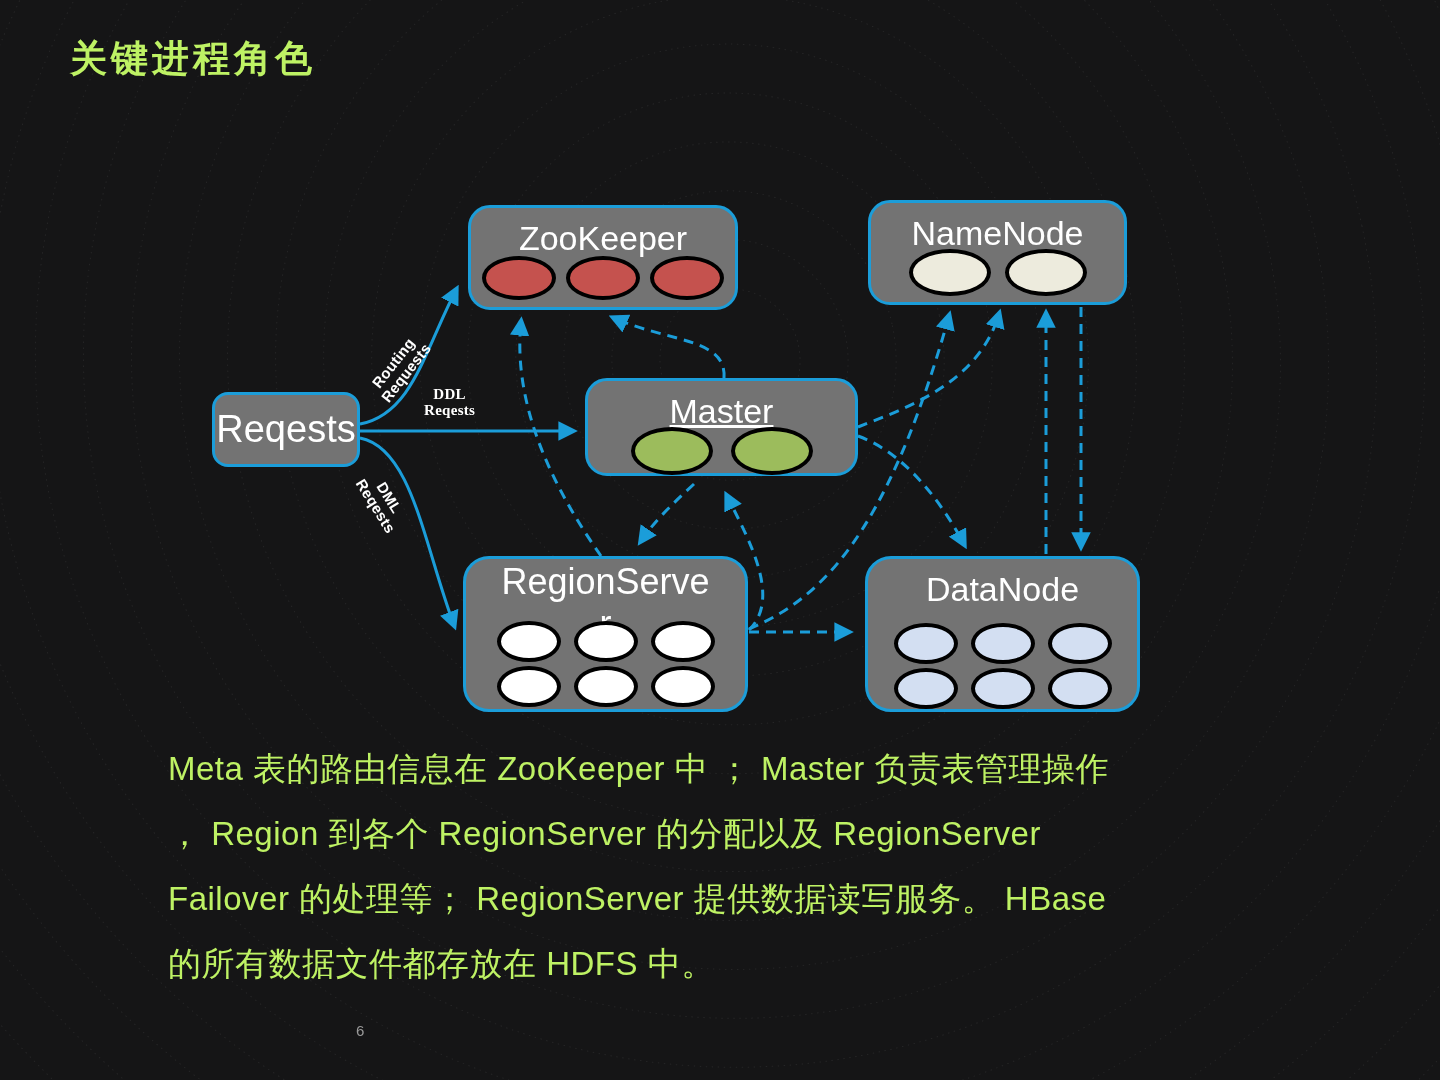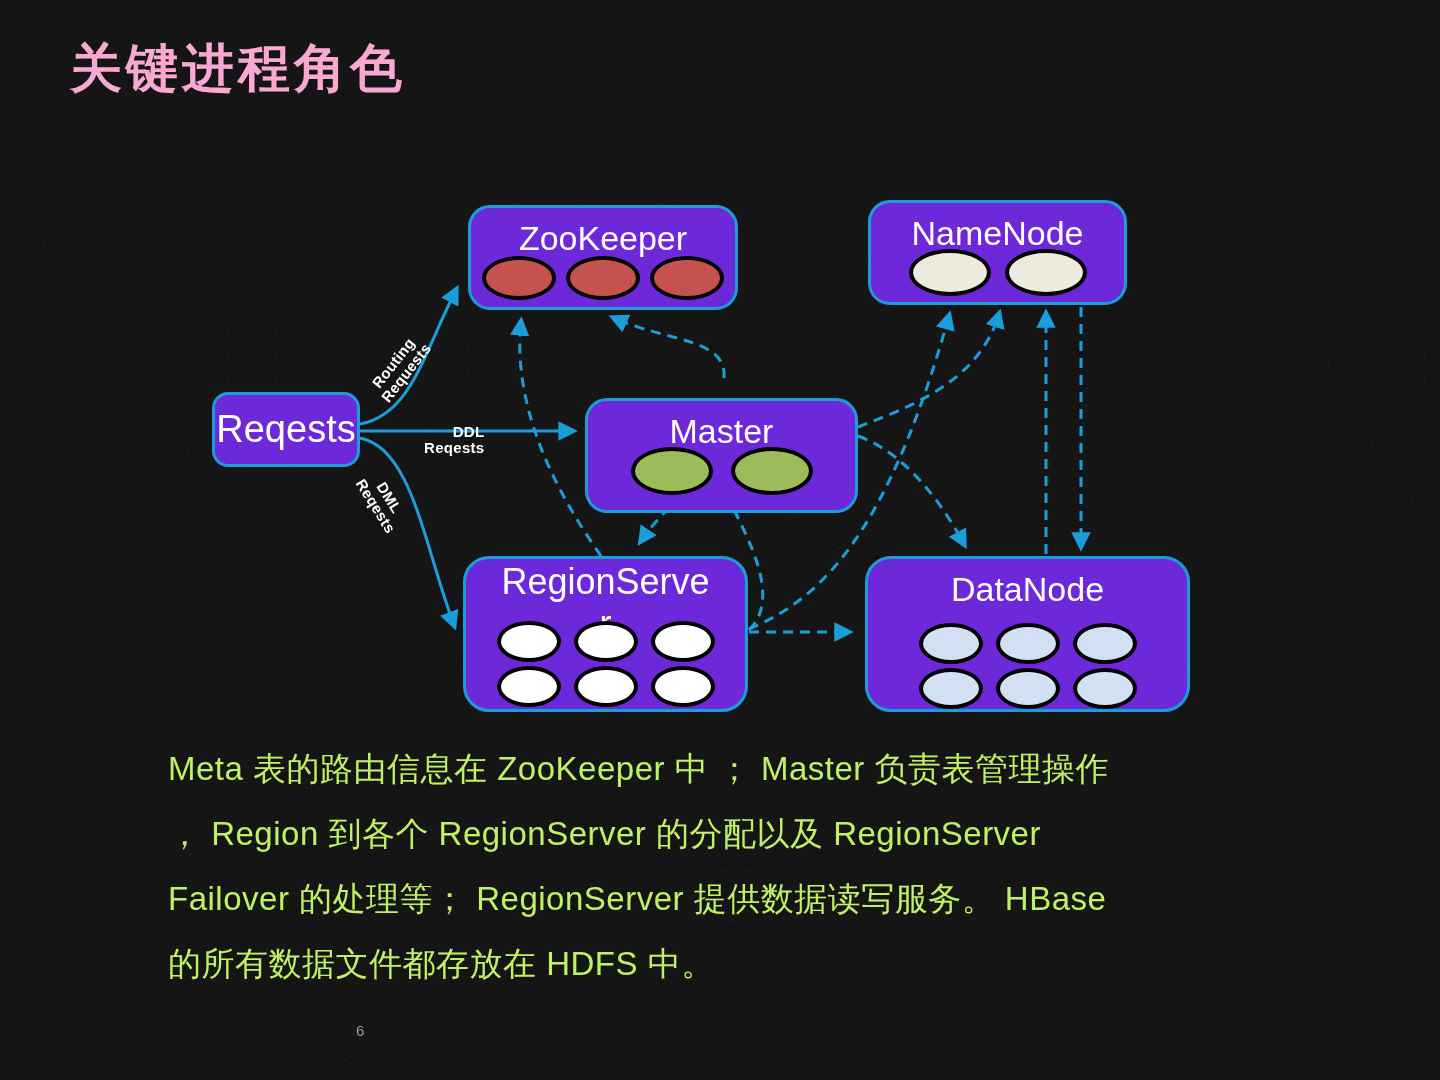--- a/index.html
+++ b/index.html
@@ -6,53 +6,53 @@
   .slide{
     position:relative;width:1440px;height:1080px;overflow:hidden;
     background:#151516;
     font-family:"Liberation Sans","DejaVu Sans",sans-serif;
     color:#fff;
   }
   svg.bg{position:absolute;left:0;top:0;width:1440px;height:1080px;z-index:0;}
   svg.arrows{position:absolute;left:0;top:0;width:1440px;height:1080px;z-index:2;pointer-events:none;}
   .title{
     position:absolute;left:70px;top:34px;margin:0;z-index:3;
-    font-size:52px;font-weight:bold;letter-spacing:4px;color:#f9a8d4;
+    font-size:37px;font-weight:bold;letter-spacing:4px;color:#bef264;
   }
   .node{
     position:absolute;z-index:3;box-sizing:border-box;
-    border:3px solid #1b9dd9;border-radius:22px;background:#6d28d9;
+    border:3px solid #1b9dd9;border-radius:22px;background:#737373;
   }
   .node-label{color:#fff;text-align:center;font-size:34px;line-height:40px;margin-top:10px;}
   .node-client{left:212px;top:392px;width:148px;height:75px;border-radius:16px;}
   .node-client .node-label{font-size:38px;margin-top:14px;}
   .node-zookeeper{left:468px;top:205px;width:270px;height:105px;}
   .node-namenode{left:868px;top:200px;width:259px;height:105px;}
-  .node-master{left:585px;top:398px;width:273px;height:115px;}
+  .node-master{left:585px;top:378px;width:273px;height:98px;text-decoration:underline;}
   .node-regionserver{left:463px;top:556px;width:285px;height:156px;border-radius:26px;}
   .node-regionserver .node-label{width:216px;margin:2px auto 0;font-size:36px;line-height:42px;word-break:break-all;}
-  .node-datanode{left:865px;top:556px;width:325px;height:156px;border-radius:26px;}
+  .node-datanode{left:865px;top:556px;width:275px;height:156px;border-radius:26px;}
   .ovals{position:absolute;left:0;right:0;display:flex;flex-wrap:wrap;justify-content:center;align-content:flex-start;}
   .oval{display:block;border:4px solid #000;border-radius:50%;box-sizing:border-box;}
   .node-zookeeper .ovals{top:48px;gap:6px 10px;}
   .node-zookeeper .oval{width:74px;height:44px;}
   .node-namenode .ovals{top:46px;gap:6px 14px;}
   .node-namenode .oval{width:82px;height:47px;}
   .node-master .ovals{top:46px;gap:6px 18px;}
   .node-master .oval{width:82px;height:48px;}
   .node-regionserver .ovals{top:62px;gap:4px 13px;width:240px;margin:0 auto;}
   .node-regionserver .oval{width:64px;height:41px;}
   .node-datanode .ovals{top:64px;gap:4px 13px;width:240px;margin:0 auto;}
   .node-datanode .oval{width:64px;height:41px;}
   .edge-label{
     position:absolute;z-index:4;font-size:15px;font-weight:bold;color:#fff;
     line-height:16px;letter-spacing:.3px;white-space:nowrap;
   }
   .edge-label-routing{left:365px;top:352px;transform:rotate(-52deg);text-align:center;}
-  .edge-label-ddl{left:424px;top:424px;text-align:right;}
+  .edge-label-ddl{left:424px;top:386px;text-align:center;font-family:Liberation Serif, serif;}
   .edge-label-dml{left:352px;top:486px;transform:rotate(58deg);text-align:center;}
   .body-text{position:absolute;left:168px;top:736px;width:1160px;z-index:3;}
   .body-text p{margin:0;font-size:33px;line-height:65px;color:#bef264;letter-spacing:.5px;}
   .page-number{position:absolute;left:356px;top:1022px;font-size:15px;color:#9a9a9a;z-index:3;}
 </style>
 </head>
 <body>
 
 <div class="slide">
 

